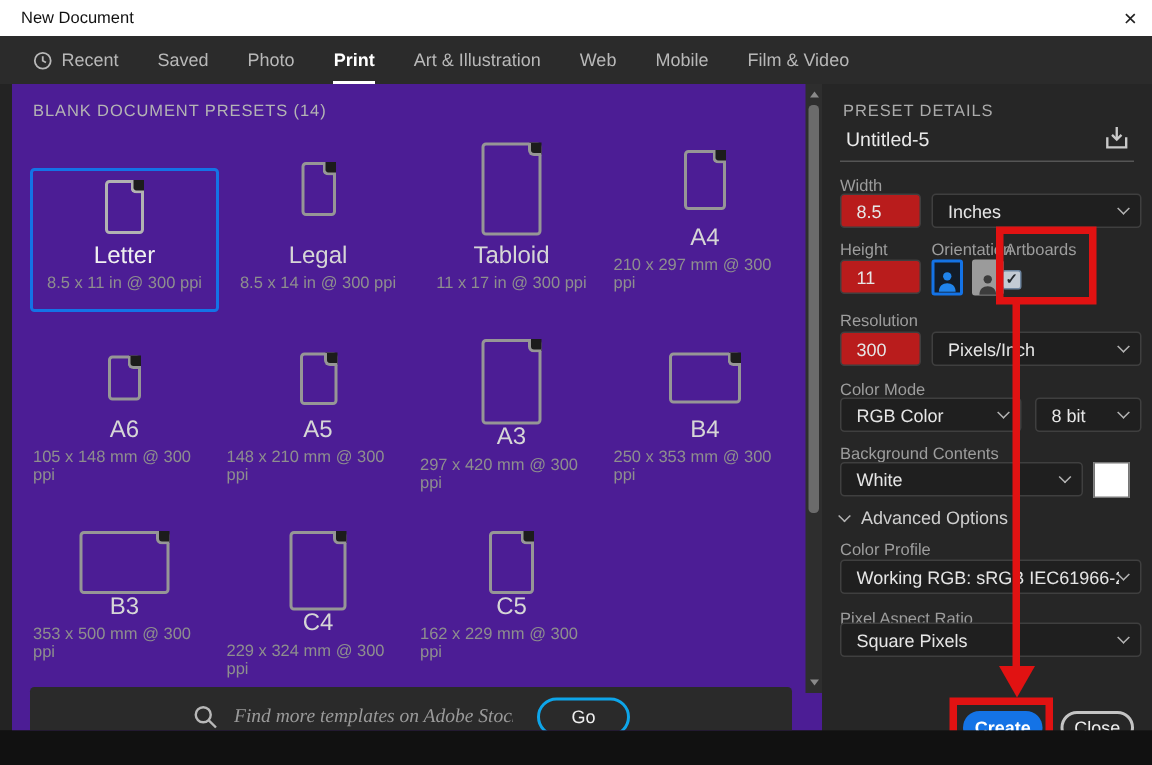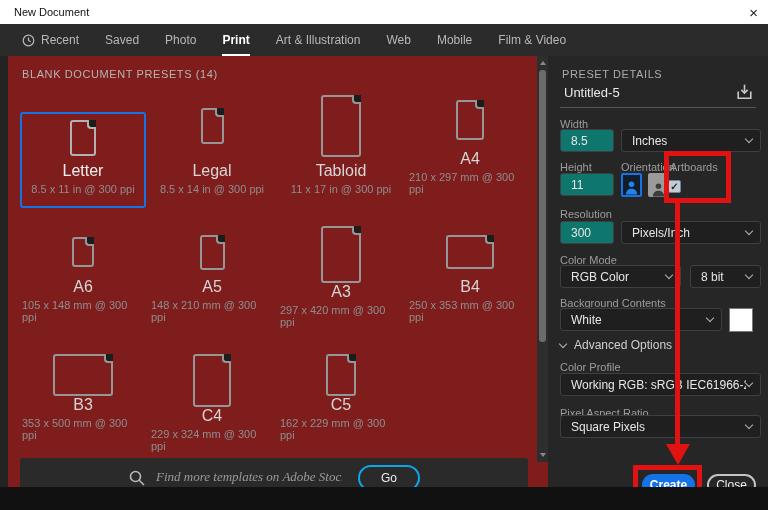--- a/index.html
+++ b/index.html
@@ -15,21 +15,21 @@
 
   
   .tabbar { position:absolute; left:0; top:24px; width:768px; height:32px; background:#2b2b2b;
             display:flex; align-items:stretch; padding-left:22px; gap:26px; }
   .tab { display:flex; align-items:center; gap:6px; font-size:12px; color:#b8b8b8;
          border-bottom:2px solid transparent; padding-top:2px; cursor:default; }
   .tab.active { color:#ffffff; font-weight:bold; border-bottom-color:#ffffff;align-items:center; }
   .tab .tab-icon { display:flex; align-items:center; }
 
   
-  .left-panel { position:absolute; left:8px; top:56px; width:540px; height:454px; background:#7f1d1d; }
+  .left-panel { position:absolute; left:8px; top:56px; width:540px; height:454px; background:#4c1d95; }
   .presets-header { margin:12px 0 0 14px; font-size:11px; color:#b4b4b4; letter-spacing:0.6px; }
   .presets-grid { margin:8px 0 0 12px; display:grid; grid-template-columns:repeat(4,126px);
                   grid-template-rows:120px 112px 100px; column-gap:3px; row-gap:16px; }
   .preset-cell { display:flex; flex-direction:column; align-items:center; border:2px solid transparent;
                  border-radius:3px; cursor:default; }
   .preset-cell.selected { border-color:#1473e6;margin-top:24px; }
   .preset-icon-wrap { flex:1; display:flex; align-items:center; justify-content:center; width:100%; }
   .doc-icon { position:relative; border:2px solid #969696; border-radius:3px; }
   .doc-icon .fold { position:absolute; top:-2px; right:-2px; width:9px; height:9px; background:#1c1c1c;
                     border-left:2px solid #969696; border-bottom:2px solid #969696; border-bottom-left-radius:4px; }
@@ -56,21 +56,21 @@
   .go-btn { width:62px; height:26px; border-radius:13px; border:2px solid #0ea5e9; background:transparent;
             color:#efefef; font-size:12px; margin-left:6px; cursor:default; }
 
   
   .right-panel { position:absolute; left:548px; top:56px; width:220px; height:454px; background:#262626; }
   .rp-label { position:absolute; font-size:11px; color:#9d9d9d; }
   .rp-header { position:absolute; left:14px; top:12px; font-size:11px; color:#ababab; letter-spacing:0.6px; }
   .doc-name { position:absolute; left:16px; top:29px; font-size:13px; color:#e9e9e9; }
   .name-underline { position:absolute; left:12px; top:51px; width:196px; height:1px; background:#555; }
   .save-icon { position:absolute; left:186px; top:26px; }
-  .tb-input { position:absolute; height:23px; background:#0f766e; border:1px solid #3f3f3f; border-radius:3px;
+  .tb-input { position:absolute; height:23px; background:#b91c1c; border:1px solid #3f3f3f; border-radius:3px;
               color:#e6e6e6; font-size:12px; padding-left:10px; width:54px; outline:none; }
   .dropdown { position:absolute; height:23px; background:#1f1f1f; border:1px solid #3f3f3f; border-radius:3px;
               display:flex; align-items:center; justify-content:space-between; padding:0 8px 0 10px;
               color:#e6e6e6; font-size:12px; cursor:default; }
   .chev { width:6px; height:6px; border-right:1.5px solid #b5b5b5; border-bottom:1.5px solid #b5b5b5;
           transform:rotate(45deg); margin-top:-3px; flex:none; }
   .orient-box { position:absolute; width:21px; height:24px; border-radius:2px; display:flex; align-items:flex-end; justify-content:center; }
   .orient-box.portrait { border:2px solid #1473e6; background:#131c28; }
   .orient-box.landscape { background:#9b9b9b; }
   .checkbox { position:absolute; width:13px; height:13px; background:#c3cbd4; border:1px solid #6e86a0;

